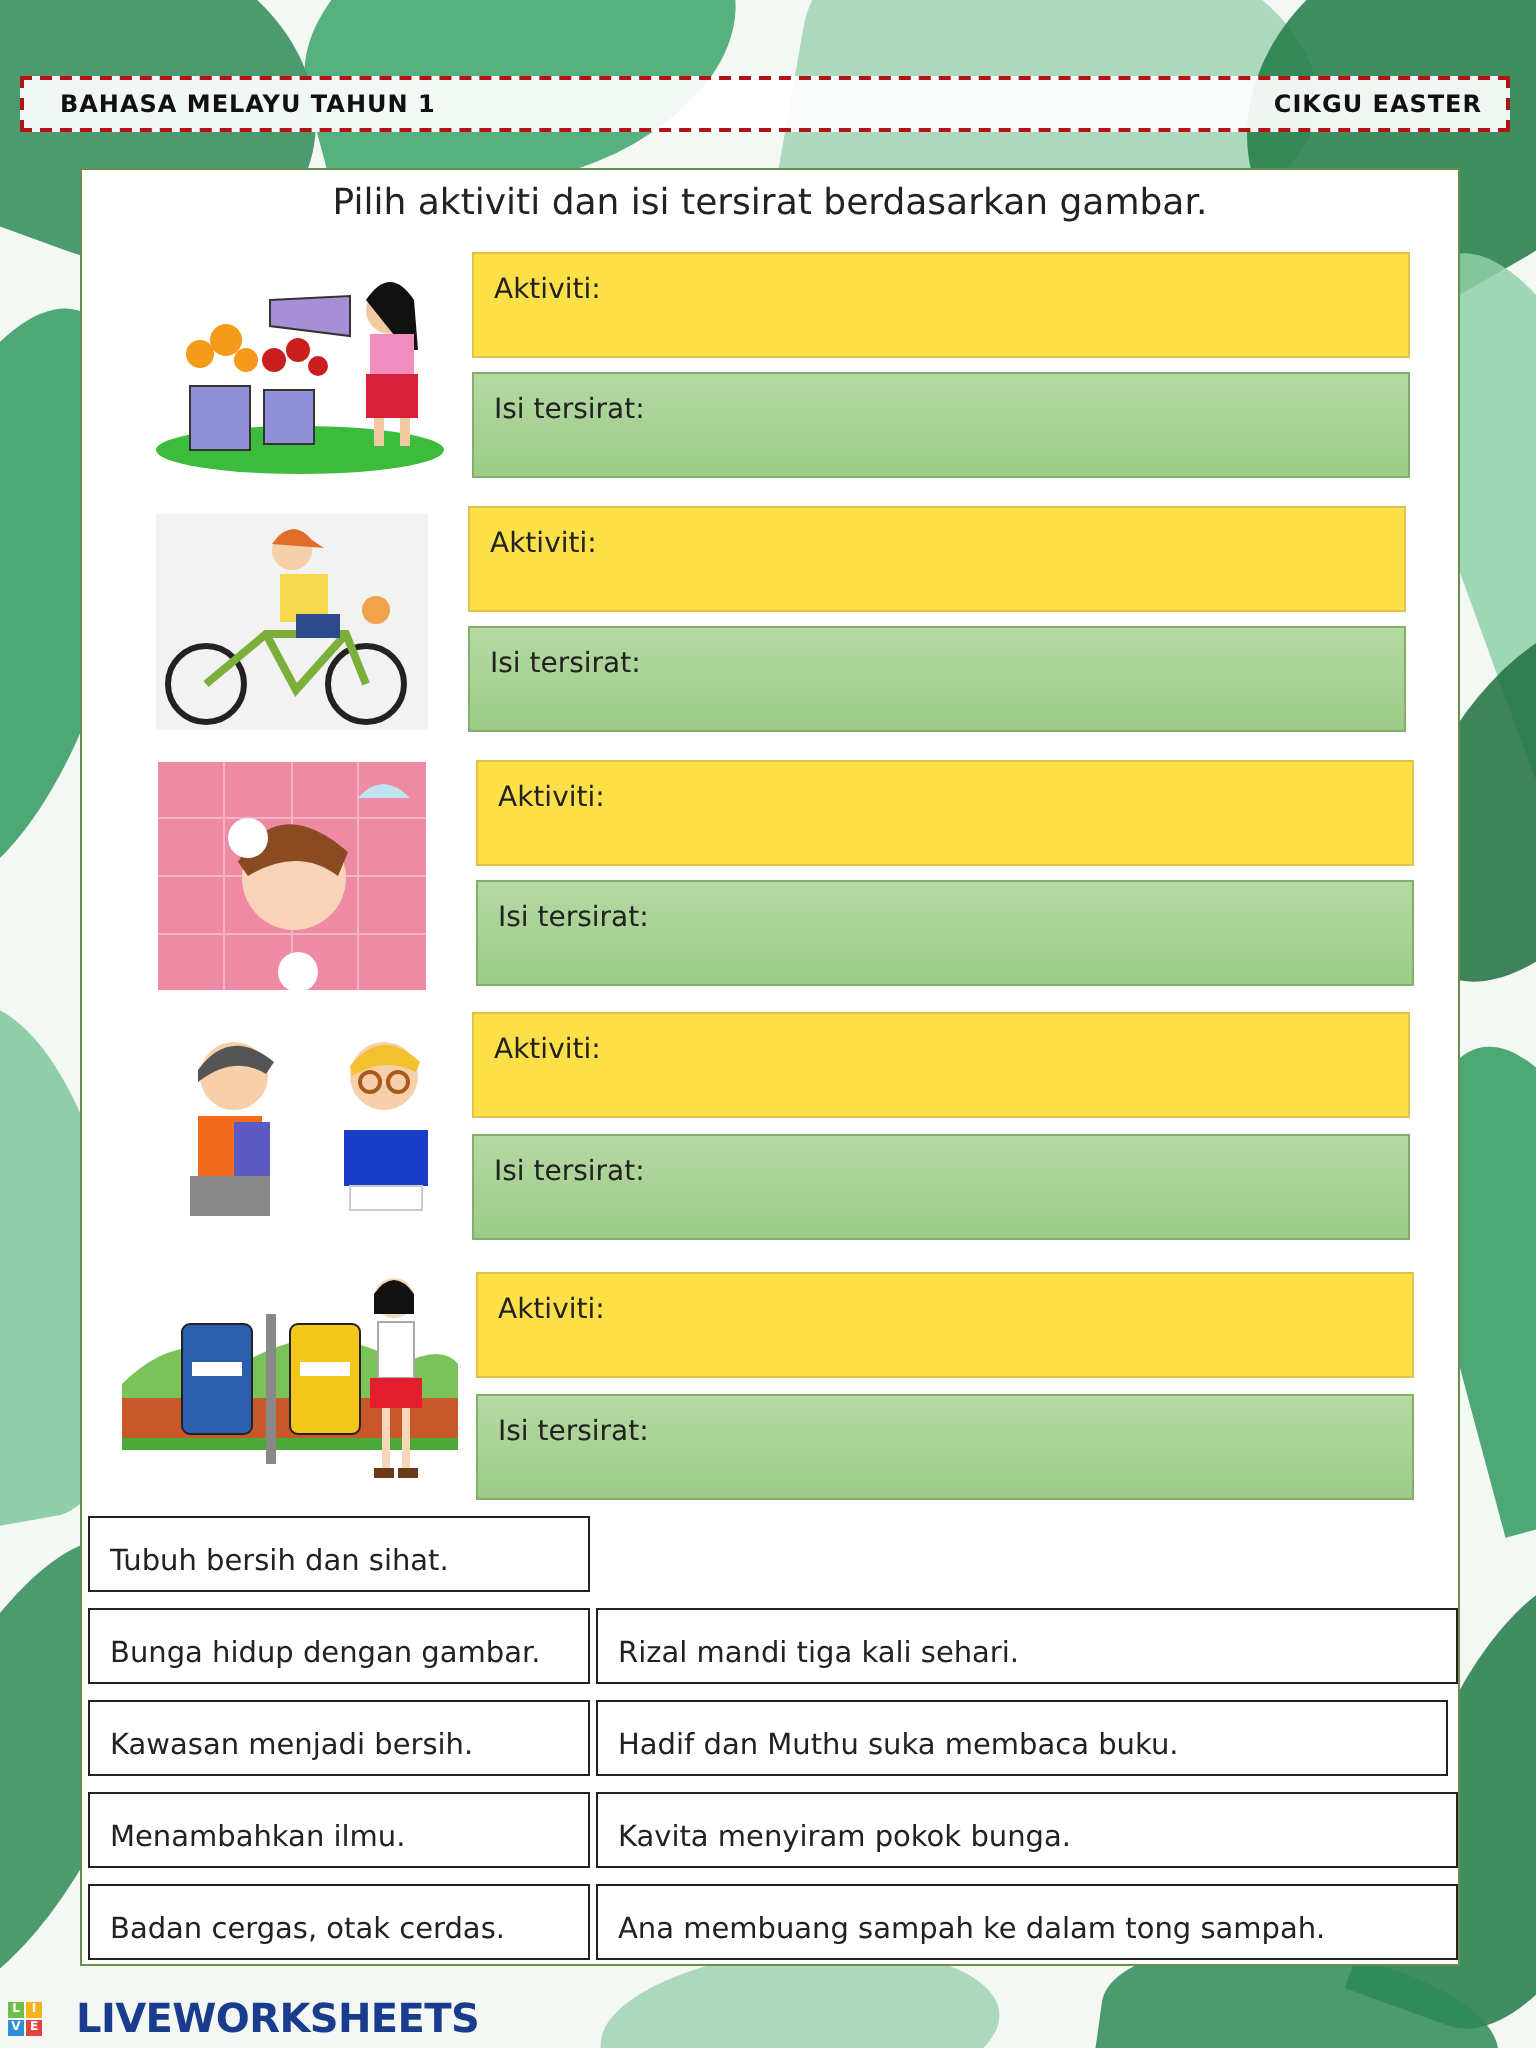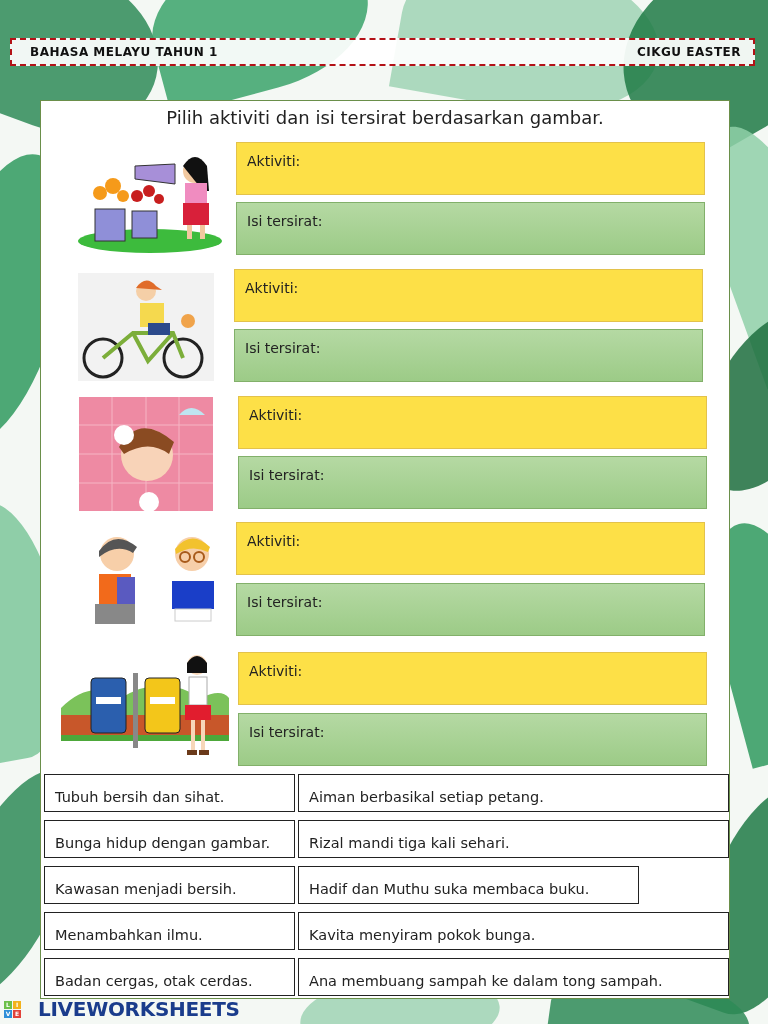--- a/index.html
+++ b/index.html
@@ -15,21 +15,21 @@
     position:absolute; left:10px; top:38px; width:745px; height:28px;
     background:rgba(255,255,255,.92);
     border:2px dashed #b31217; box-sizing:border-box;
     display:flex; align-items:center; justify-content:space-between;
     padding:0 12px 0 18px;
     text-align:center;
   }
   .header-band span { font-size:12px; font-weight:bold; letter-spacing:.5px; color:#111; }
   .panel {
     position:absolute; left:40px; top:84px; width:690px; height:899px;
-    background:#fff; border:1px solid #6a8f4a; box-sizing:border-box;margin-top:16px;
+    background:#fff; border:1px solid #6a8f4a; box-sizing:border-box;
   }
   .title {
     position:absolute; left:0; right:0; top:6px; text-align:center;
     font-size:18px; color:#222;
   }
   .pic { position:absolute; }
   .box {
     position:absolute; box-sizing:border-box; font-size:14px; color:#222;
     padding:10px 10px;
   }
@@ -169,23 +169,22 @@
 
   <div class="box yellow" style="left:197px;top:551px;width:469px;height:53px"><span>Aktiviti:</span></div>
   <div class="box green" style="left:197px;top:612px;width:469px;height:53px"><span>Isi tersirat:</span></div>
 
   <div class="ans" style="left:3px;top:673px;width:251px;height:38px">Tubuh bersih dan sihat.</div>
   <div class="ans" style="left:3px;top:719px;width:251px;height:38px">Bunga hidup dengan gambar.</div>
   <div class="ans" style="left:3px;top:765px;width:251px;height:38px">Kawasan menjadi bersih.</div>
   <div class="ans" style="left:3px;top:811px;width:251px;height:38px">Menambahkan ilmu.</div>
   <div class="ans" style="left:3px;top:857px;width:251px;height:38px">Badan cergas, otak cerdas.</div>
 
-  <div class="ans" style="left:257px;top:673px;width:431px;height:38px">Aiman berbasikal setiap petang.</div>
   <div class="ans" style="left:257px;top:719px;width:431px;height:38px">Rizal mandi tiga kali sehari.</div>
-  <div class="ans" style="left:257px;top:765px;width:341px;height:38px">Hadif dan Muthu suka membaca buku.</div>
+  <div class="ans" style="left:257px;top:765px;width:426px;height:38px">Hadif dan Muthu suka membaca buku.</div>
   <div class="ans" style="left:257px;top:811px;width:431px;height:38px">Kavita menyiram pokok bunga.</div>
   <div class="ans" style="left:257px;top:857px;width:431px;height:38px">Ana membuang sampah ke dalam tong sampah.</div>
 </div>
 
 <div class="footer">
   <div class="logo-grid">
     <div style="background:#6cc04a">L</div>
     <div style="background:#f3b21b">I</div>
     <div style="background:#2f8fd8">V</div>
     <div style="background:#e2433a">E</div>

